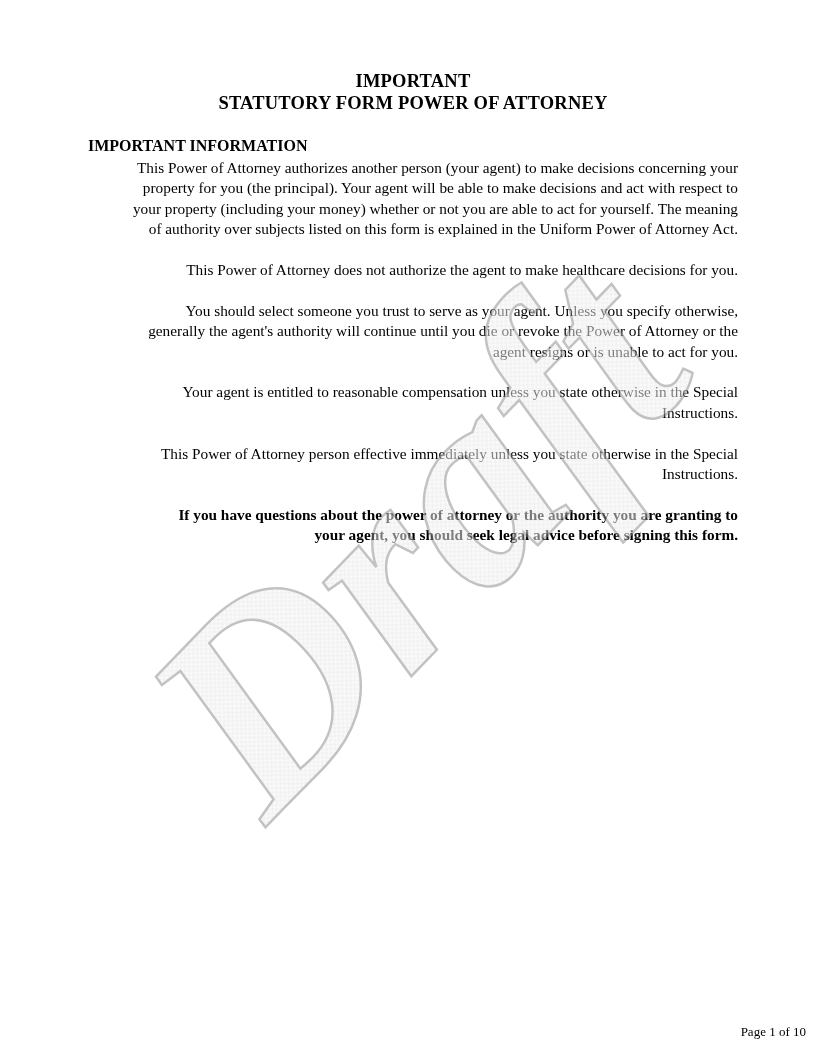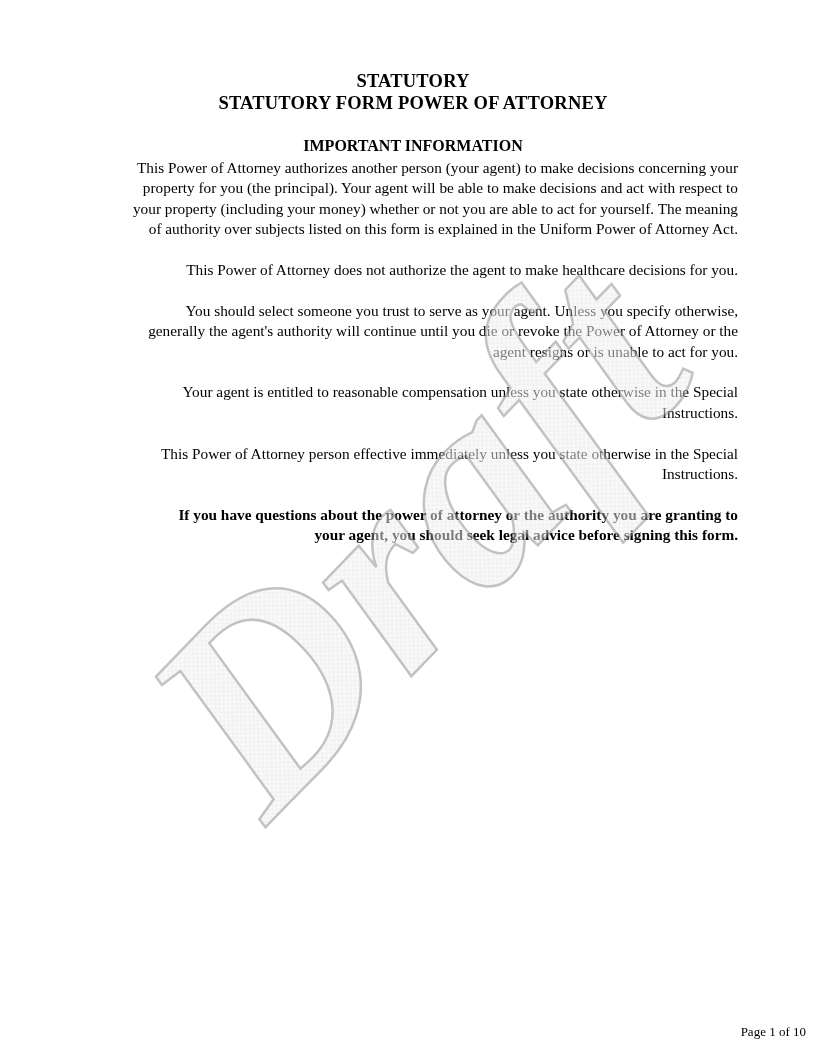--- a/index.html
+++ b/index.html
@@ -31,21 +31,21 @@
     margin-bottom: 22px;
   }
   .title-line {
     text-align: center;
     font-weight: bold;
     font-size: 18.5px;
     line-height: 22px;
     letter-spacing: 0.2px;
   }
   .section-heading {
-    text-align: center;
+    text-align: left;
     font-weight: bold;
     font-size: 16px;
     line-height: 20px;
     margin: 0 0 2px 0;
   }
   p.body-par {
     font-size: 15.3px;
     line-height: 20.4px;
     margin: 0 0 20.4px 0;
     white-space: pre-line;
@@ -72,21 +72,21 @@
   }
 </style>
 </head>
 <body>
 
 <div class="page">
 
   <div class="doc-body">
 
     <div class="title-block">
-      <div class="title-line">STATUTORY</div>
+      <div class="title-line">IMPORTANT</div>
       <div class="title-line">STATUTORY FORM POWER OF ATTORNEY</div>
     </div>
 
     <div class="section-heading">IMPORTANT INFORMATION</div>
 
     <p class="body-par">This Power of Attorney authorizes another person (your agent) to make decisions concerning your
 property for you (the principal). Your agent will be able to make decisions and act with respect to
 your property (including your money) whether or not you are able to act for yourself. The meaning
 of authority over subjects listed on this form is explained in the Uniform Power of Attorney Act.</p>
 

